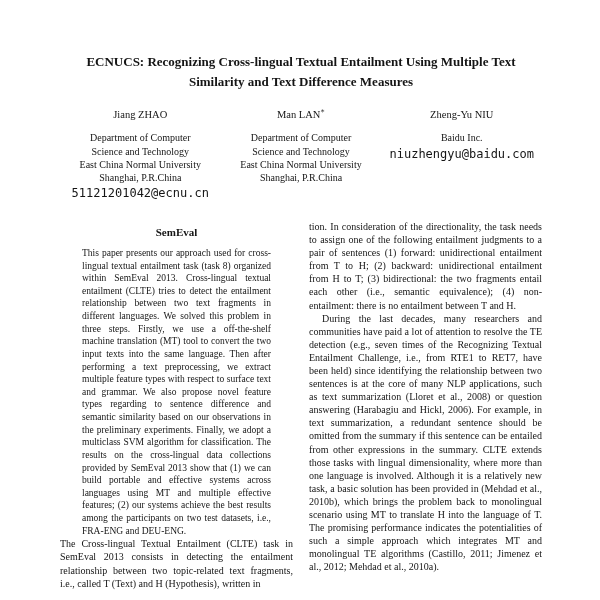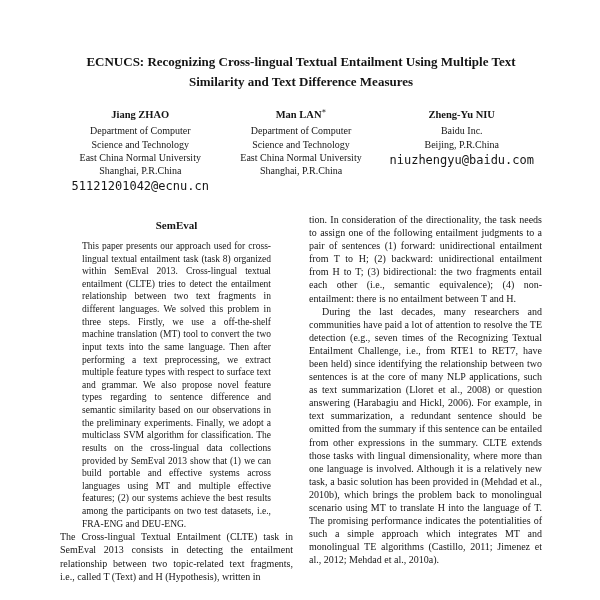--- a/index.html
+++ b/index.html
@@ -30,23 +30,23 @@
     justify-content: space-between;
     text-align: center;
     margin: 0 0 18px 0;
   }
   .author {
     width: 33.3%;
     font-size: 10px;
     line-height: 1.32;
   }
   .author-name {
-    font-weight: bold;
+    font-weight: normal;
     font-size: 10.5px;
-    margin-bottom: 3px;
+    margin-bottom: 10px;
   }
   .author-name sup { font-size: 7px; }
   .email {
     font-family: "DejaVu Sans Mono", "Liberation Mono", monospace;
     font-size: 12px;
     margin-top: 2px;
     white-space: nowrap;
   }
   .columns {
     display: flex;
@@ -105,21 +105,20 @@
         <div>Science and Technology</div>
         <div>East China Normal University</div>
         <div>Shanghai, P.R.China</div>
       </div>
     </div>
 
     <div class="author">
       <div class="author-name"><span>Zheng-Yu NIU</span><sup></sup></div>
       <div class="affil">
         <div>Baidu Inc.</div>
-        <div>Beijing, P.R.China</div>
       </div>
       <div class="email">niuzhengyu@baidu.com</div>
     </div>
 
   </div>
 
   <div class="columns">
 
     <div class="col">
       <h2 class="abstract-heading">SemEval</h2>

